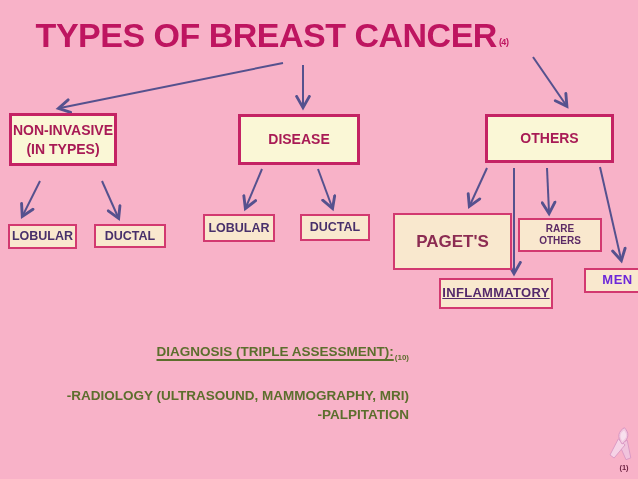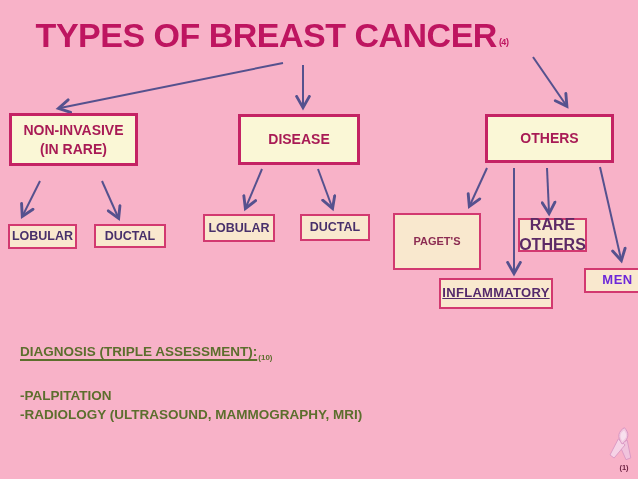--- a/index.html
+++ b/index.html
@@ -13,36 +13,36 @@
     position:absolute;left:0;top:16px;width:544px;text-align:center;
     color:#BE1560;font-size:34px;font-weight:bold;letter-spacing:-0.5px;white-space:nowrap;
   }
   .title .ref{font-size:9px;font-weight:bold;vertical-align:baseline;position:relative;top:-2px;margin-left:2px;}
 
   .box{position:absolute;display:flex;align-items:center;justify-content:center;
        text-align:center;font-weight:bold;}
   .box-l1{background:#FAF7D6;border:3px solid #C42364;color:#A81B55;font-size:14px;line-height:1.3;}
   .box-l2{background:#F9E8CE;border:2px solid #D23970;color:#48306B;font-size:12.5px;line-height:1.3;}
 
-  .b-noninvasive{left:9px;top:113px;width:129px;height:53px;}
+  .b-noninvasive{left:9px;top:113px;width:108px;height:53px;}
   .b-invasive{left:238px;top:114px;width:122px;height:51px;}
   .b-others{left:485px;top:114px;width:129px;height:49px;}
 
   .b-ni-lobular{left:8px;top:224px;width:69px;height:25px;}
   .b-ni-ductal{left:94px;top:224px;width:72px;height:24px;}
   .b-inv-lobular{left:203px;top:214px;width:72px;height:28px;}
   .b-inv-ductal{left:300px;top:214px;width:70px;height:27px;}
 
-  .b-pagets{left:393px;top:213px;width:88px;height:57px;color:#8C2C52;font-size:11px;line-height:1.5;}
-  .b-rare{left:518px;top:218px;width:69px;height:34px;color:#5C2A66;font-size:16px;line-height:1.25;}
+  .b-pagets{left:393px;top:213px;width:119px;height:57px;color:#8C2C52;font-size:17px;line-height:1.5;}
+  .b-rare{left:518px;top:218px;width:84px;height:34px;color:#5C2A66;font-size:10px;line-height:1.25;}
   .b-inflammatory{left:439px;top:278px;width:114px;height:31px;color:#54296B;font-size:13px;letter-spacing:0.3px;text-decoration:underline;}
   .b-men{left:584px;top:268px;width:67px;height:25px;color:#6d28d9;font-size:13px;letter-spacing:0.5px;}
 
   .diagnosis{
-    position:absolute;left:20px;top:344px;width:372px;color:#5C6E2D;font-weight:bold;font-size:13.5px;
+    position:absolute;left:37px;top:344px;width:372px;color:#5C6E2D;font-weight:bold;font-size:13.5px;text-align:right;
   }
   .diagnosis .heading{text-decoration:underline;text-decoration-thickness:2px;text-underline-offset:3px;display:inline;}
   .diagnosis .ref{font-size:8px;vertical-align:sub;margin-left:1px;}
   .diagnosis ul{list-style:none;margin:24px 0 0 0;padding:0;}
   .diagnosis li{line-height:19px;white-space:nowrap;}
 
   .note{
     position:absolute;left:393px;top:337px;width:221px;height:103px;
     background:#FBCE9B;border:3px solid #786A30;color:#C13A2E;
     font-weight:bold;font-size:13px;line-height:1.5;text-align:center;
@@ -81,21 +81,21 @@
       <line x1="487" y1="168" x2="470" y2="205" marker-end="url(#arr)"></line>
       <line x1="514" y1="168" x2="514" y2="272" marker-end="url(#arr)"></line>
       <line x1="547" y1="168" x2="549" y2="212" marker-end="url(#arr)"></line>
       <line x1="600" y1="167" x2="621" y2="259" marker-end="url(#arr)"></line>
     </g>
   </svg>
 
   <div class="box box-l1 b-noninvasive">
     <div>
       <div>NON-INVASIVE</div>
-      <div>(IN RARE)</div>
+      <div>(IN TYPES)</div>
     </div>
   </div>
   <div class="box box-l1 b-invasive">
     <span>DISEASE</span>
   </div>
   <div class="box box-l1 b-others">
     <span>OTHERS</span>
   </div>
 
   <div class="box box-l2 b-ni-lobular">
@@ -126,22 +126,22 @@
   <div class="box box-l2 b-inflammatory">
     <span>INFLAMMATORY</span>
   </div>
   <div class="box box-l2 b-men">
     <span>MEN</span>
   </div>
 
   <div class="diagnosis">
     <span class="heading">DIAGNOSIS (TRIPLE ASSESSMENT):</span><span class="ref">(10)</span>
     <ul>
+      <li>-RADIOLOGY (ULTRASOUND, MAMMOGRAPHY, MRI)</li>
       <li>-PALPITATION</li>
-      <li>-RADIOLOGY (ULTRASOUND, MAMMOGRAPHY, MRI)</li>
     </ul>
   </div>
 
 
   <svg class="ribbon" viewBox="0 0 28 38">
     <g transform="rotate(8 14 19)">
       <path d="M18.5 13.5 L24.5 30.5 L20 33 L11 18.5 Z" fill="#F0C3DC" stroke="#D795C2" stroke-width="0.8"></path>
       <path d="M9.5 13.5 L3.5 30.5 L8 33 L17 18.5 Z" fill="#F6D3E6" stroke="#D795C2" stroke-width="0.8"></path>
       <path d="M14 1.5 C8.5 6 7.5 11.5 14 18 C20.5 11.5 19.5 6 14 1.5 Z" fill="#F2C9E0" stroke="#D795C2" stroke-width="0.9"></path>
       <path d="M14 4 C10.5 7.5 10 11 14 15 C18 11 17.5 7.5 14 4 Z" fill="#F8E0EE" stroke="none"></path>

